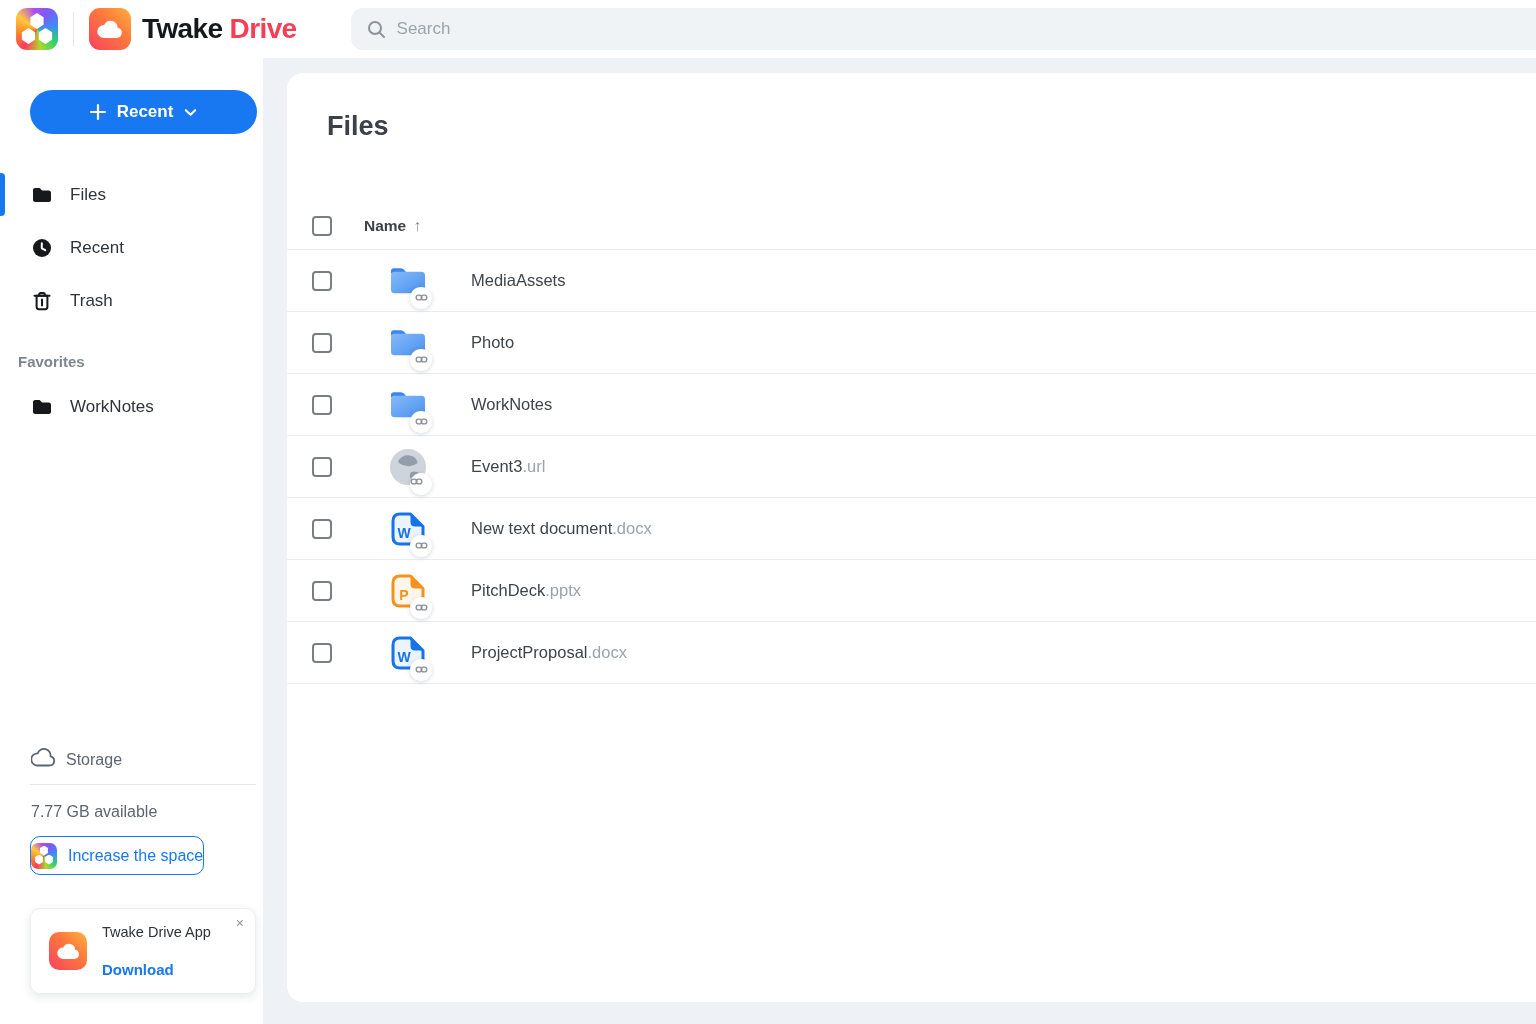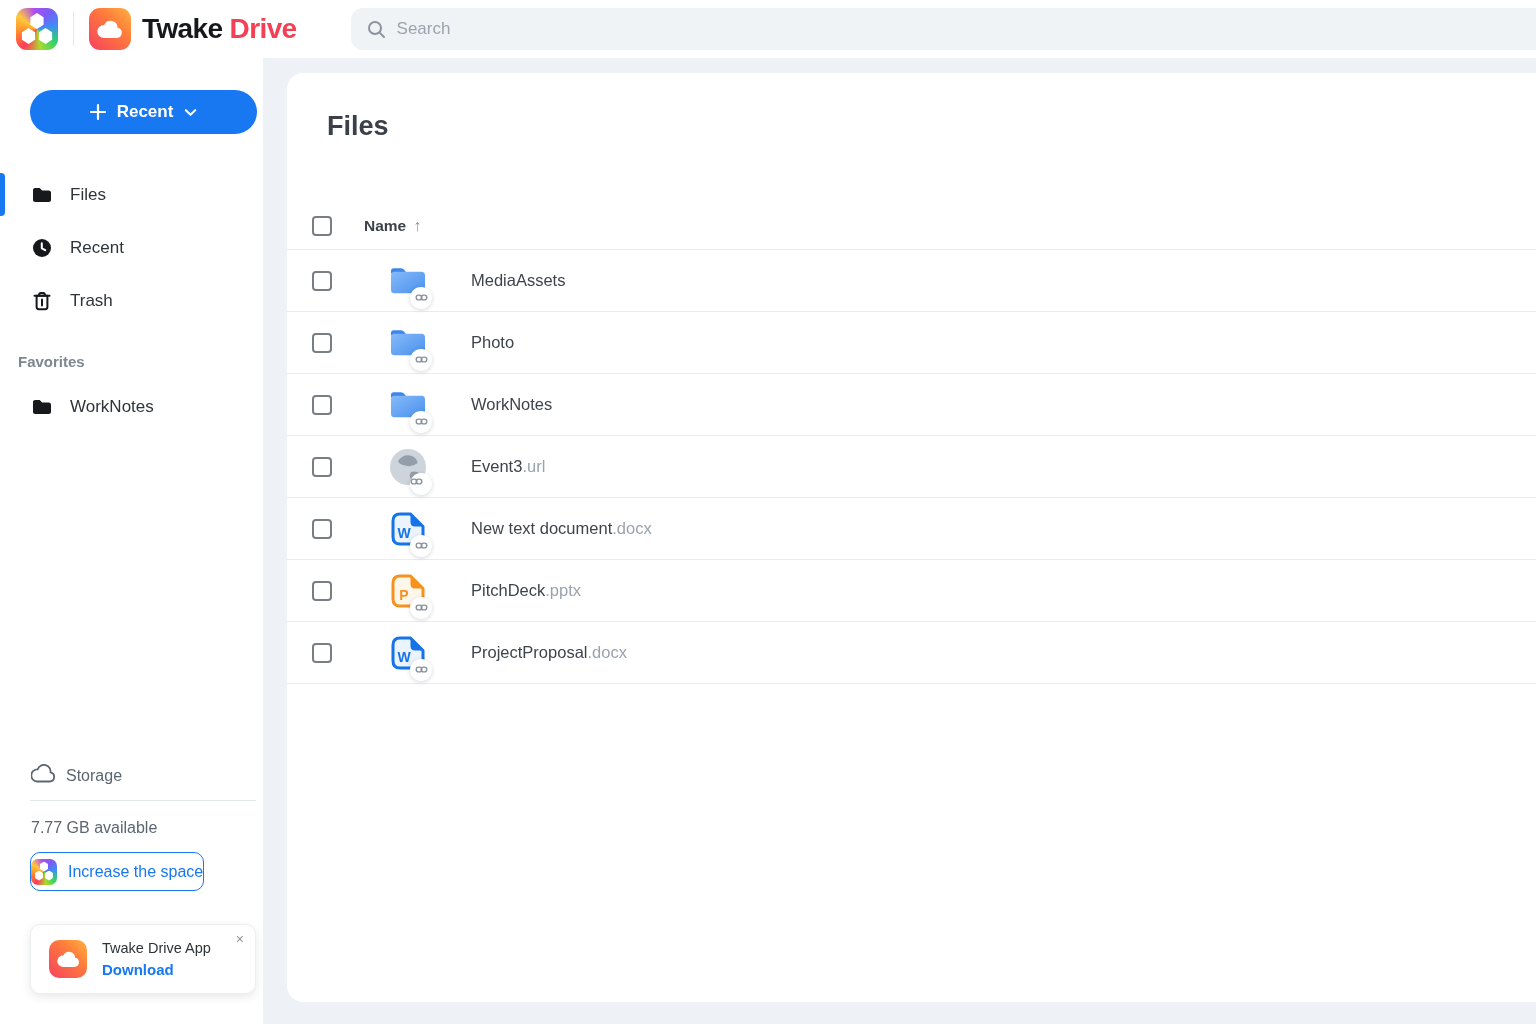--- a/index.html
+++ b/index.html
@@ -58,21 +58,21 @@
   .increase-btn .rainbow-icon { width:26px; height:26px; border-radius:7px; }
   .increase-btn .hex.h1 { width:9px; height:10px; left:8.5px; top:3px; }
   .increase-btn .hex.h2 { width:9px; height:10px; left:3.5px; top:12px; }
   .increase-btn .hex.h3 { width:9px; height:10px; left:13.5px; top:12px; }
 
   .promo-card { margin:33px 7px 0 30px; background:#fff; border:1px solid #eceff2;
     border-radius:10px; box-shadow:0 3px 10px rgba(30,40,60,.10); padding:15px 14px 15px 18px;
     display:flex; align-items:center; gap:15px; position:relative; }
   .promo-card .twake-logo { width:38px; height:38px; border-radius:10px; }
   .promo-title { font-size:14.5px; color:#2e3338; }
-  .promo-download { margin-top:5px; font-size:15px; font-weight:600;
+  .promo-download { margin-top:21px; font-size:15px; font-weight:600;
     color:var(--accent,#1778f2); cursor:pointer; }
   .promo-close { position:absolute; right:11px; top:7px; font-size:14px; color:#8b939d;
     cursor:pointer; line-height:1; }
 
   
   .main-card { position:absolute; left:287px; top:73px; width:1249px; height:929px;
     background:#fff; border-radius:16px 0 0 16px; padding-top:38px; overflow:hidden; }
   .page-title { margin-left:40px; font-size:27px; font-weight:800; color:#3c4149; }
   .table { margin-top:60px; }
   .thead { display:flex; align-items:center; height:48px; padding-left:25px;

